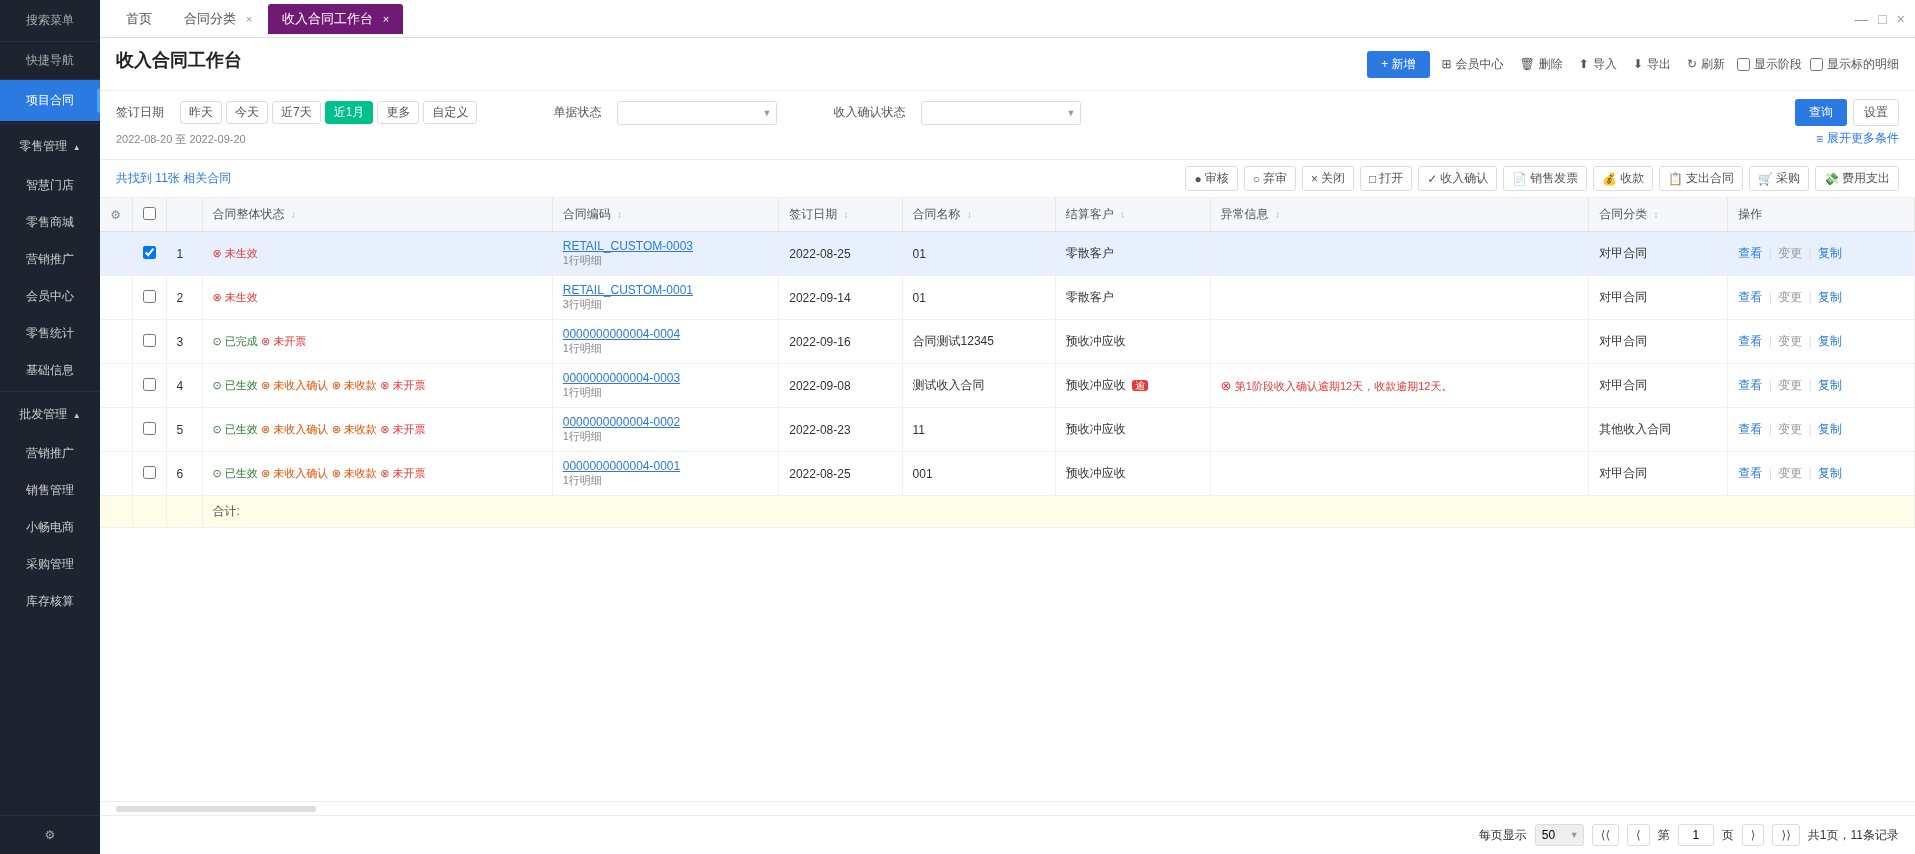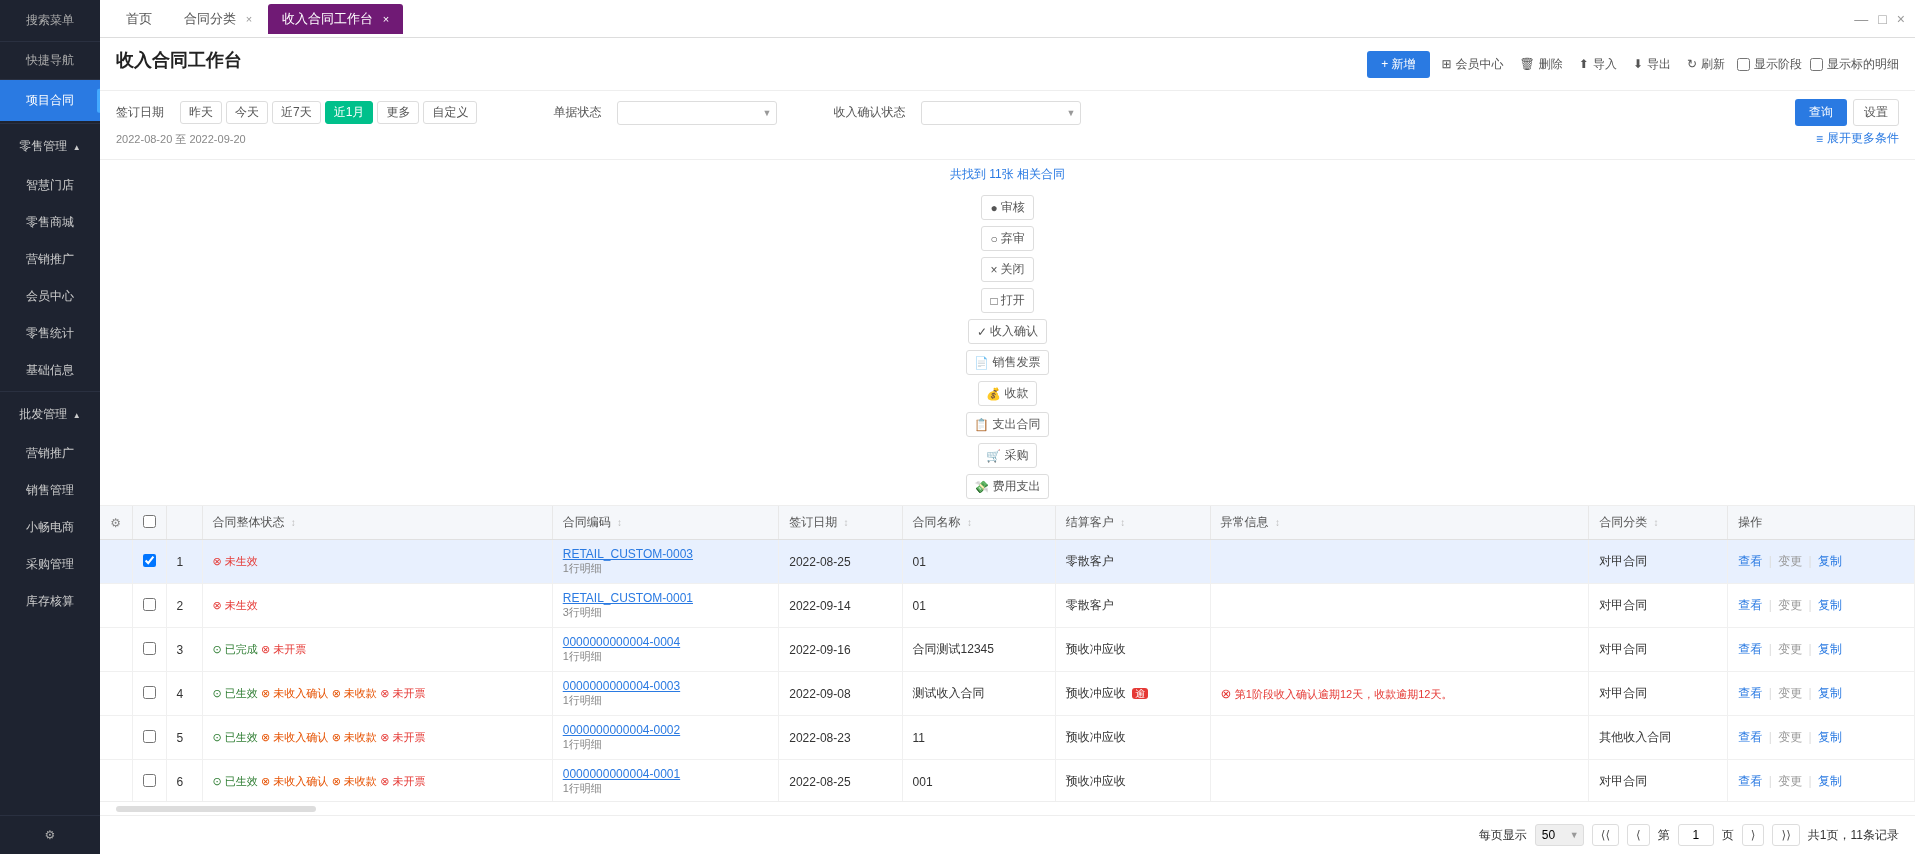--- a/index.html
+++ b/index.html
@@ -45,21 +45,21 @@
     .filter-date-btn { padding: 2px 8px; border: 1px solid #ddd; border-radius: 3px; cursor: pointer; font-size: 12px; color: #555; background: #fff; }
     .filter-date-btn.active { background: #00c08b; color: #fff; border-color: #00c08b; }
     .filter-date-range { color: #888; font-size: 11px; margin-top: 2px; text-align: center; }
     .filter-select { border: 1px solid #ddd; border-radius: 3px; padding: 4px 24px 4px 8px; font-size: 12px; color: #555; appearance: none; background: #fff; min-width: 160px; position: relative; cursor: pointer; }
     .filter-select-wrap { position: relative; display: inline-block; }
     .filter-select-wrap::after { content: '▼'; position: absolute; right: 6px; top: 50%; transform: translateY(-50%); font-size: 9px; color: #999; pointer-events: none; }
     .expand-more { color: #2a7ae2; cursor: pointer; font-size: 12px; display: flex; align-items: center; gap: 4px; margin-left: auto; }
     .filter-actions { display: flex; gap: 6px; margin-left: auto; }
 
     
-    .toolbar { background: #fff; padding: 6px 16px; border-bottom: 1px solid #eee; display: flex; align-items: center; gap: 6px; flex-shrink: 0; flex-wrap: wrap; flex-direction: column; }
+    .toolbar { background: #fff; padding: 6px 16px; border-bottom: 1px solid #eee; display: flex; align-items: center; gap: 6px; flex-shrink: 0; flex-wrap: wrap; }
     .toolbar-info { color: #555; font-size: 12px; }
     .toolbar-info span { color: #2a7ae2; }
     .toolbar-btn { display: flex; align-items: center; gap: 3px; padding: 3px 8px; border: 1px solid #ddd; border-radius: 3px; cursor: pointer; font-size: 12px; color: #555; background: #fff; }
 
     
     .table-wrap { flex: 1; overflow: auto; background: #fff; }
     table { width: 100%; border-collapse: collapse; font-size: 12px; }
     th { background: #f5f7fa; color: #555; font-weight: 500; padding: 8px 10px; text-align: left; border-bottom: 1px solid #e0e0e0; border-right: 1px solid #e8e8e8; white-space: nowrap; position: sticky; top: 0; z-index: 2; }
     td { padding: 7px 10px; border-bottom: 1px solid #f0f0f0; border-right: 1px solid #f0f0f0; vertical-align: middle; }
     tr.selected td { background: #e8f0fe; }

